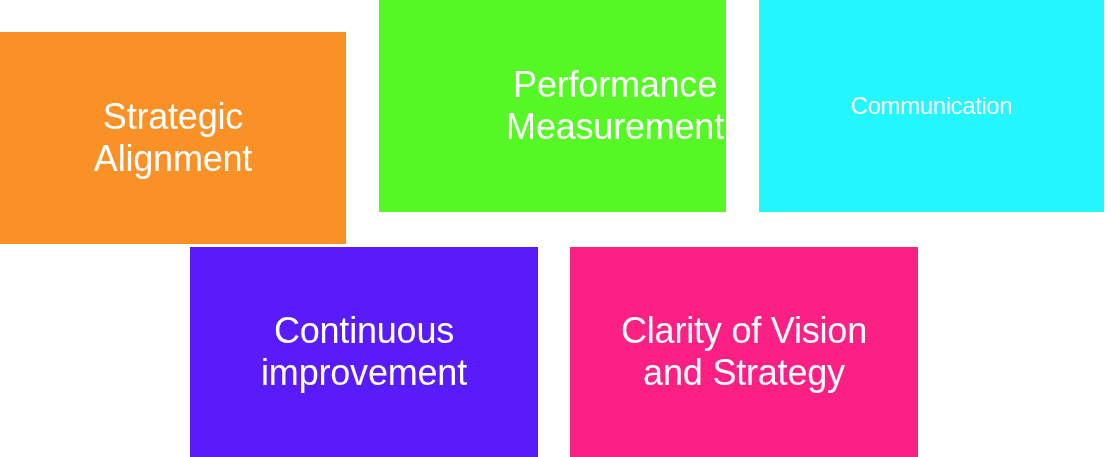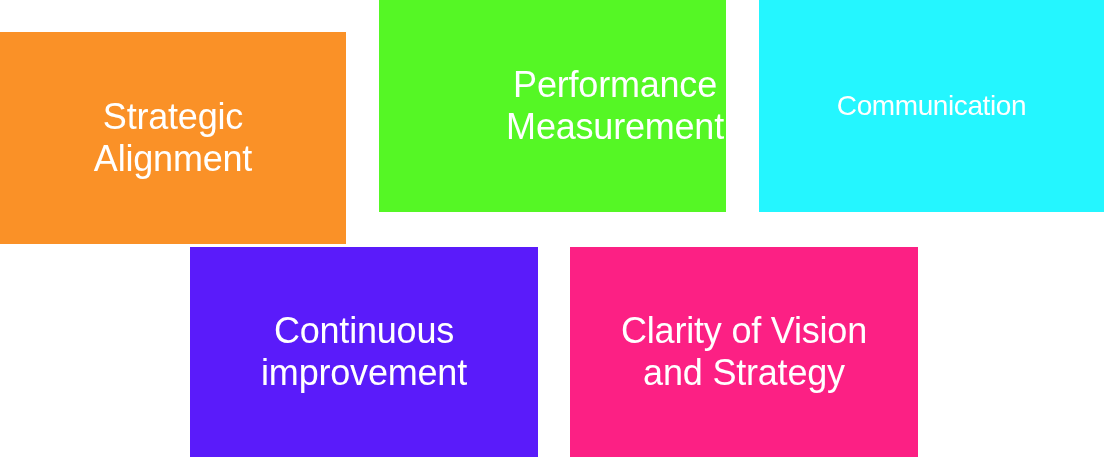--- a/index.html
+++ b/index.html
@@ -45,21 +45,21 @@
   
   #box-strategic-alignment      { left: 0px;   top: 0px;   width: 346px; height: 212px; }
   #box-performance-measurement  { left: 379px; top: 0px;   width: 347px; height: 212px; justify-content: flex-end; }
   #box-communication            { left: 759px; top: 0px;   width: 345px; height: 212px; }
 
   
   #box-continuous-improvement   { left: 190px; top: 247px; width: 348px; height: 210px; }
   #box-clarity-of-vision        { left: 570px; top: 247px; width: 348px; height: 210px; }
 
   
-  #box-communication .factor-label { font-size: 28px; letter-spacing: -0.4px; }
+  #box-communication .factor-label { font-size: 24px; letter-spacing: -0.4px; }
 </style>
 </head>
 <body>
 
 <div id="diagram">
 
   <div class="factor-box" id="box-strategic-alignment" style="background-color: rgb(250, 145, 39); margin-top: 32px;">
     <span class="factor-label">Strategic
 Alignment</span>
   </div>

